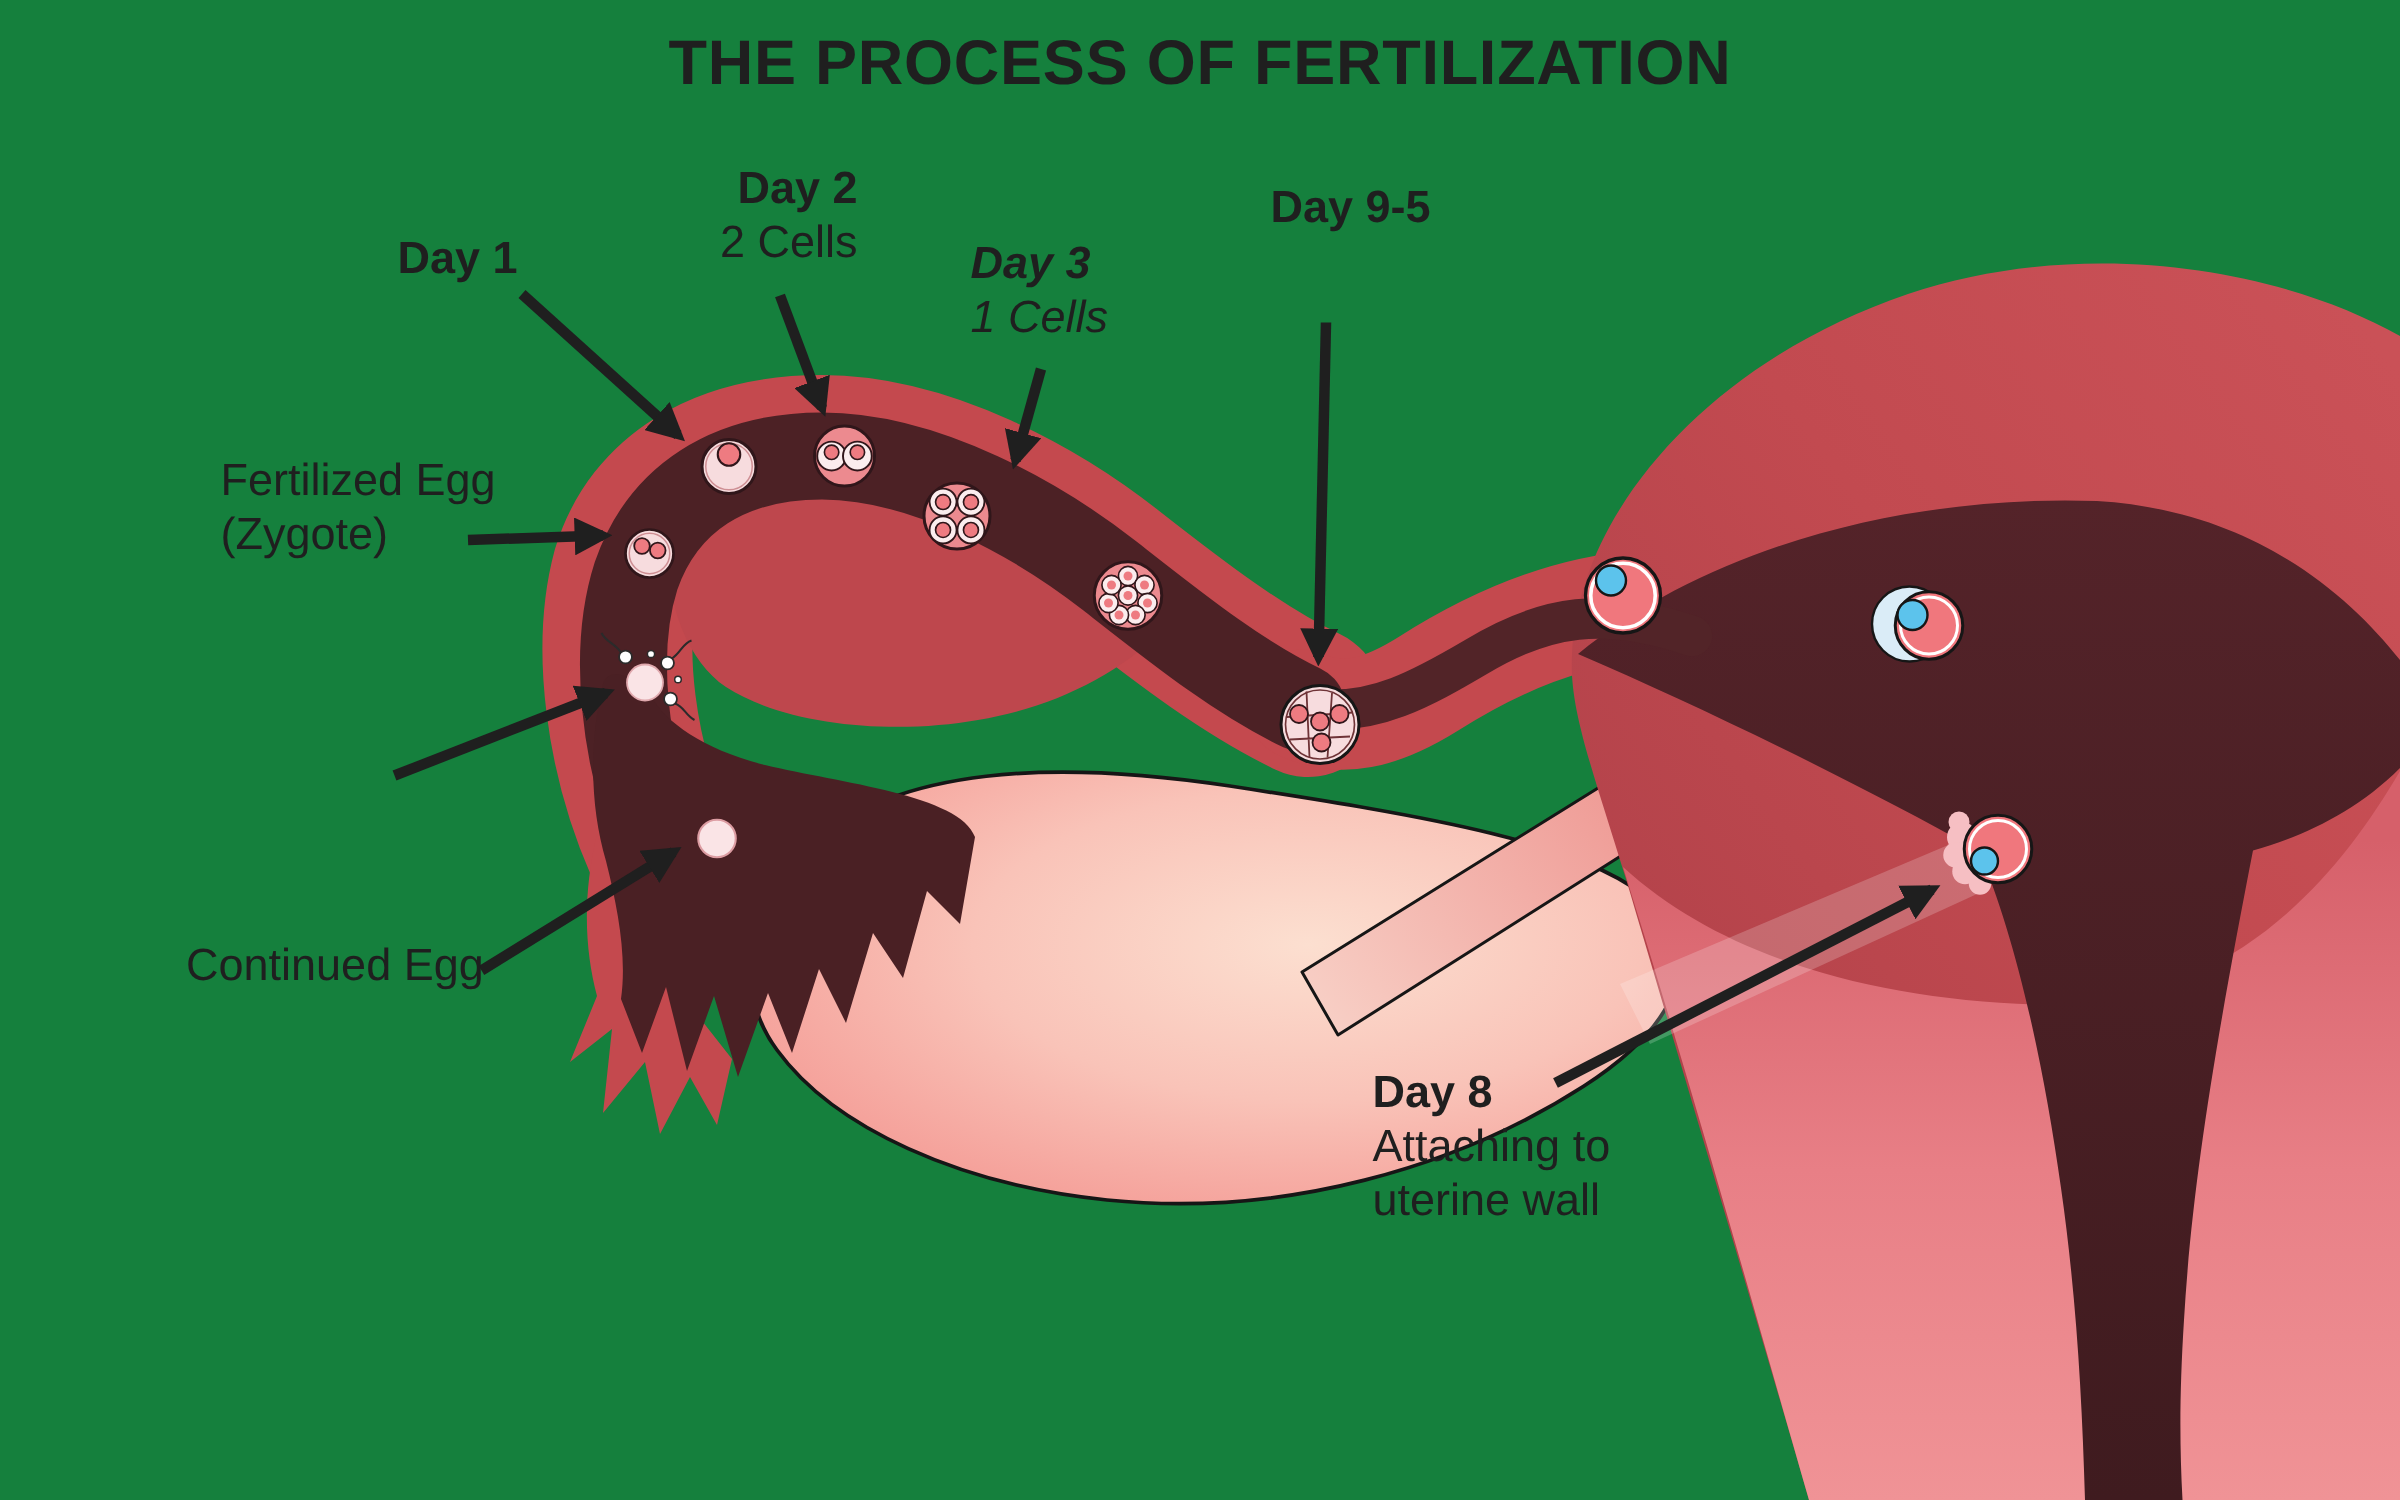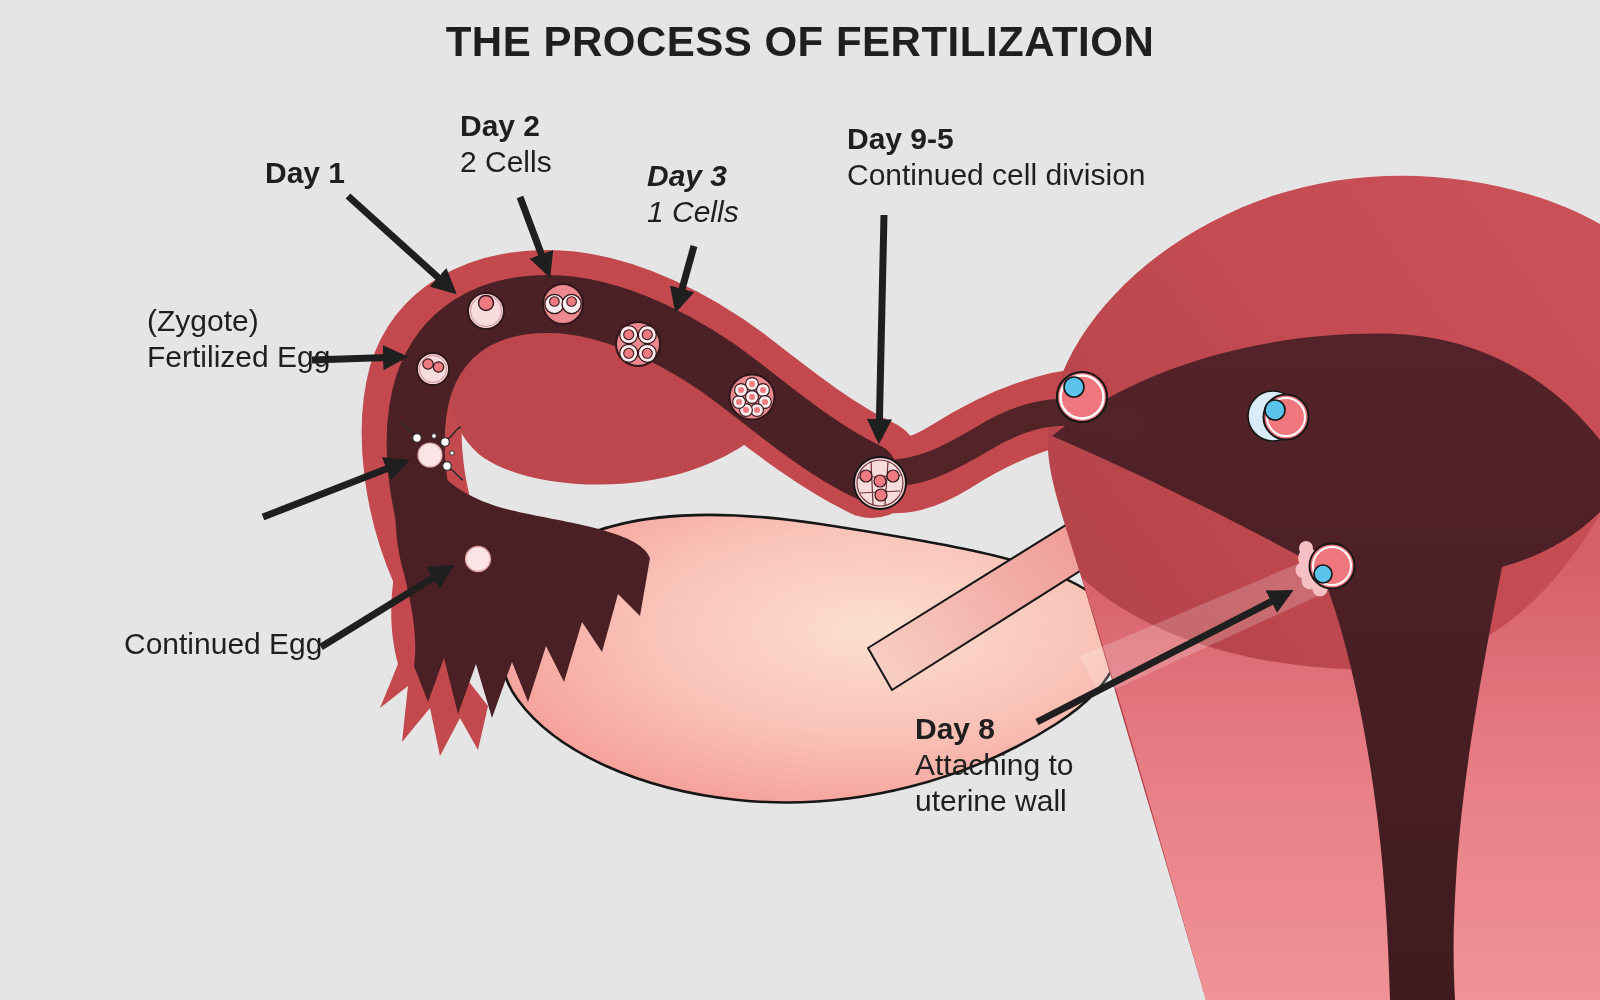--- a/index.html
+++ b/index.html
@@ -1,16 +1,16 @@
 <!DOCTYPE html>
 <html><head>
 <meta charset="utf-8">
 <style>
   html,body{margin:0;padding:0;background:#ffffff;}
-  .stage{position:relative;width:1600px;height:1000px;background:#e5e5e5;overflow:hidden;
+  .stage{position:relative;width:1600px;height:1000px;background:#15803d;overflow:hidden;
          font-family:"Liberation Sans",sans-serif;}
   .stage svg{position:absolute;left:0;top:0;}
   .title{position:absolute;left:0;top:18px;width:1600px;text-align:center;
          font-size:42px;font-weight:700;letter-spacing:.5px;color:#1f1f1f;}
   .lbl{position:absolute;font-size:30px;line-height:36px;color:#1f1f1f;white-space:nowrap;}
   .lbl .b{font-weight:700;}
 </style>
 </head>
 <body>
 
@@ -192,38 +192,37 @@
     <line x1="1037" y1="722" x2="1288" y2="593" marker-end="url(#ah)" stroke="#1F1F1F"></line>
   </g>
 </svg>
 
 <div class="title">THE PROCESS OF FERTILIZATION</div>
 
 <div class="lbl" style="left:265px;top:155px;">
   <div class="b">Day 1</div>
 </div>
 
-<div class="lbl" style="left:460px;top:108px;">
+<div class="lbl" style="left:480px;top:108px;text-align:right;">
   <div class="b">Day 2</div>
   <div>2 Cells</div>
 </div>
 
 <div class="lbl" style="left:647px;top:158px;font-style:italic;">
   <div class="b">Day 3</div>
   <div>1 Cells</div>
 </div>
 
 <div class="lbl" style="left:847px;top:121px;">
   <div class="b">Day 9-5</div>
-  <div>Continued cell division</div>
 </div>
 
 <div class="lbl" style="left:147px;top:303px;">
+  <div>Fertilized Egg</div>
   <div>(Zygote)</div>
-  <div>Fertilized Egg</div>
 </div>
 
 
 <div class="lbl" style="left:124px;top:626px;">
   <div>Continued Egg</div>
 </div>
 
 <div class="lbl" style="left:915px;top:711px;">
   <div class="b">Day 8</div>
   <div>Attaching to</div>

